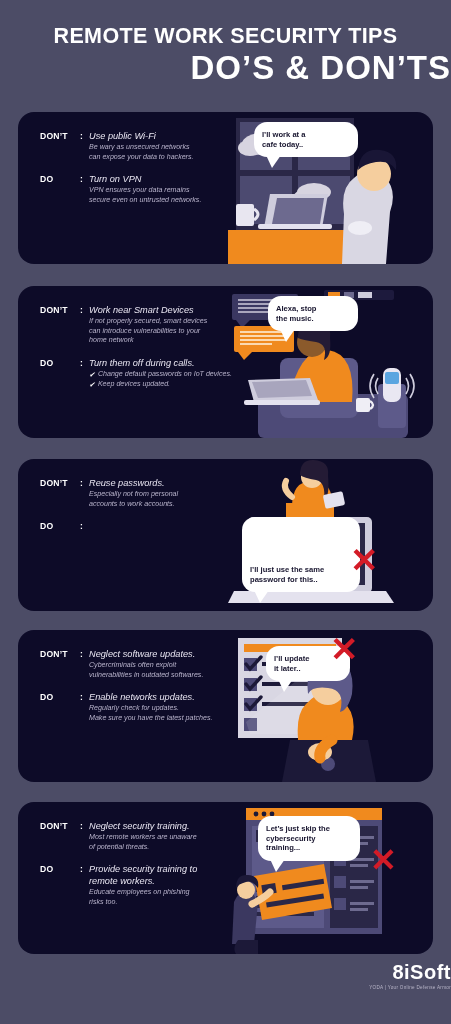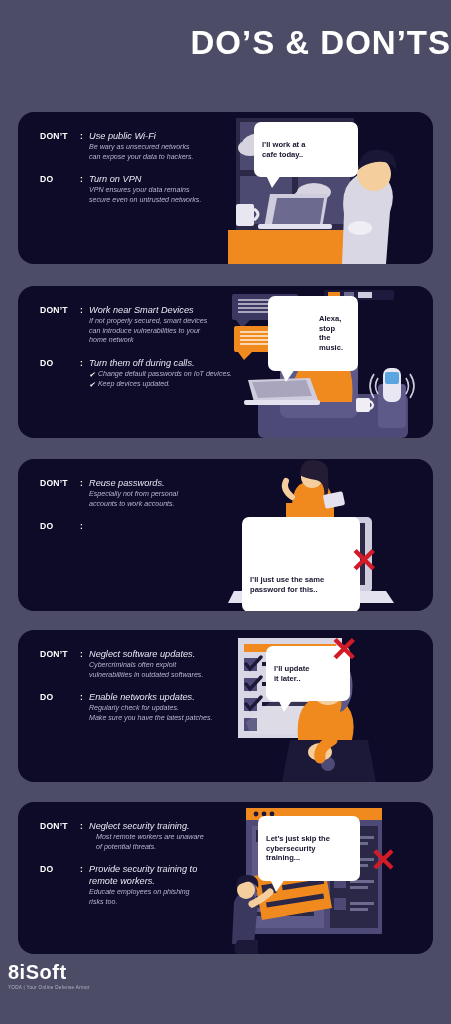--- a/index.html
+++ b/index.html
@@ -49,42 +49,43 @@
   .bul .ck{
     color:#ffffff;font-size:7px;margin-right:3px;flex:0 0 auto;line-height:1.34;
   }
   .bul .bt{flex:1;}
 
   
   .art{position:absolute;right:0;top:0;bottom:0;width:205px;z-index:2;}
 
   
   .bub{
-    position:absolute;background:#ffffff;border-radius:7px;
-    padding:18px 8px;z-index:9;
+    position:absolute;background:#ffffff;border-radius:13px;
+    padding:8px 8px;z-index:9;
   }
   .bub .bt{color:#17142e;font-size:7.6px;font-weight:bold;line-height:1.28;white-space:pre-line;}
   .bub:after{
     content:"";position:absolute;width:0;height:0;
     border-left:6px solid transparent;border-right:9px solid transparent;
     border-top:13px solid #ffffff;left:12px;bottom:-11px;
   }
   .xmark{position:absolute;z-index:10;color:#d31b27;font-weight:bold;line-height:1;}
 
   
-  .footer{position:absolute;left:8px;right:0;top:962px;text-align:left;}
+  .footer{position:absolute;left:8px;right:0;top:962px;text-align:right;}
   .logo{color:#ffffff;font-weight:bold;font-size:20px;letter-spacing:.5px;line-height:1;}
   .tag{color:#b9b6c9;font-size:4.6px;letter-spacing:.3px;margin-top:3px;}
 </style>
 </head>
 <body>
 
 <div class="page">
 
   <div class="header">
+    <div class="line1">REMOTE WORK SECURITY TIPS</div>
     <div class="line2">DO’S  &amp;  DON’TS</div>
   </div>
 
   <div class="card card-1">
     <div class="art">
       <svg width="205" height="152" viewBox="0 0 205 152">
         <rect x="8" y="6" width="118" height="112" fill="#2a2747"></rect>
         <rect x="12" y="10" width="52" height="48" fill="#4c4a70"></rect>
         <rect x="70" y="10" width="52" height="48" fill="#4c4a70"></rect>
         <rect x="12" y="64" width="52" height="48" fill="#4c4a70"></rect>
@@ -169,21 +170,21 @@
         <rect x="157" y="86" width="14" height="12" rx="2" fill="#5aa5e0"></rect>
         <path d="M150 92 q-5 8 0 16" stroke="#cfcddd" stroke-width="1.6" fill="none"></path>
         <path d="M146 88 q-8 12 0 24" stroke="#cfcddd" stroke-width="1.6" fill="none"></path>
         <path d="M178 92 q5 8 0 16" stroke="#cfcddd" stroke-width="1.6" fill="none"></path>
         <path d="M182 88 q8 12 0 24" stroke="#cfcddd" stroke-width="1.6" fill="none"></path>
         <rect x="128" y="112" width="14" height="14" rx="2" fill="#efeef5"></rect>
         <path d="M142 115 q6 4 0 8" stroke="#efeef5" stroke-width="2.4" fill="none"></path>
       </svg>
     </div>
     <div class="bub" style="left:250px;top:10px;width:74px;">
-      <div class="bt" style="white-space: pre-line; margin-left: 43px;">Alexa, stop
+      <div class="bt" style="white-space: pre-line;">Alexa, stop
 the music.</div>
     </div>
 
     <div class="txtcol">
       <div class="blk">
         <div class="lbl">DON’T</div>
         <div class="colon">:</div>
         <div class="body">
           <p class="head">Work near Smart Devices</p>
           <p class="sub" style="white-space: pre-line;">If not properly secured, smart devices
@@ -370,21 +371,21 @@
 training...</div>
     </div>
     <div class="xmark" style="left:352px;top:42px;font-size:32px;">✕</div>
 
     <div class="txtcol">
       <div class="blk">
         <div class="lbl">DON’T</div>
         <div class="colon">:</div>
         <div class="body">
           <p class="head">Neglect security training.</p>
-          <p class="sub" style="white-space: pre-line; margin-left: 7px;">Most remote workers are unaware
+          <p class="sub" style="white-space: pre-line;">Most remote workers are unaware
 of potential threats.</p>
         </div>
       </div>
       <div class="blk second">
         <div class="lbl">DO</div>
         <div class="colon">:</div>
         <div class="body">
           <p class="head" style="white-space:pre-line">Provide security training to
 remote workers.</p>
           <p class="sub" style="white-space: pre-line;">Educate employees on phishing

